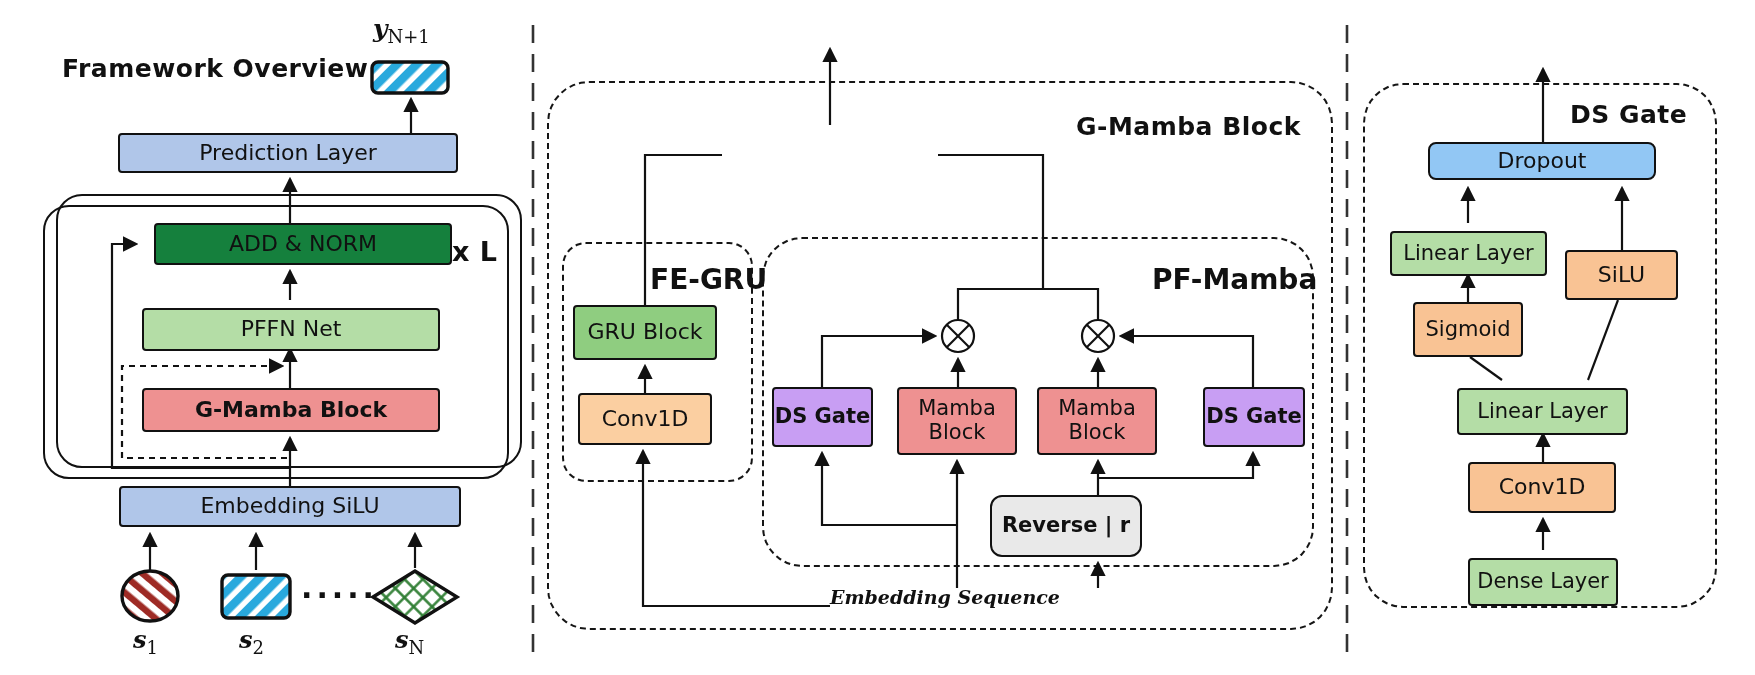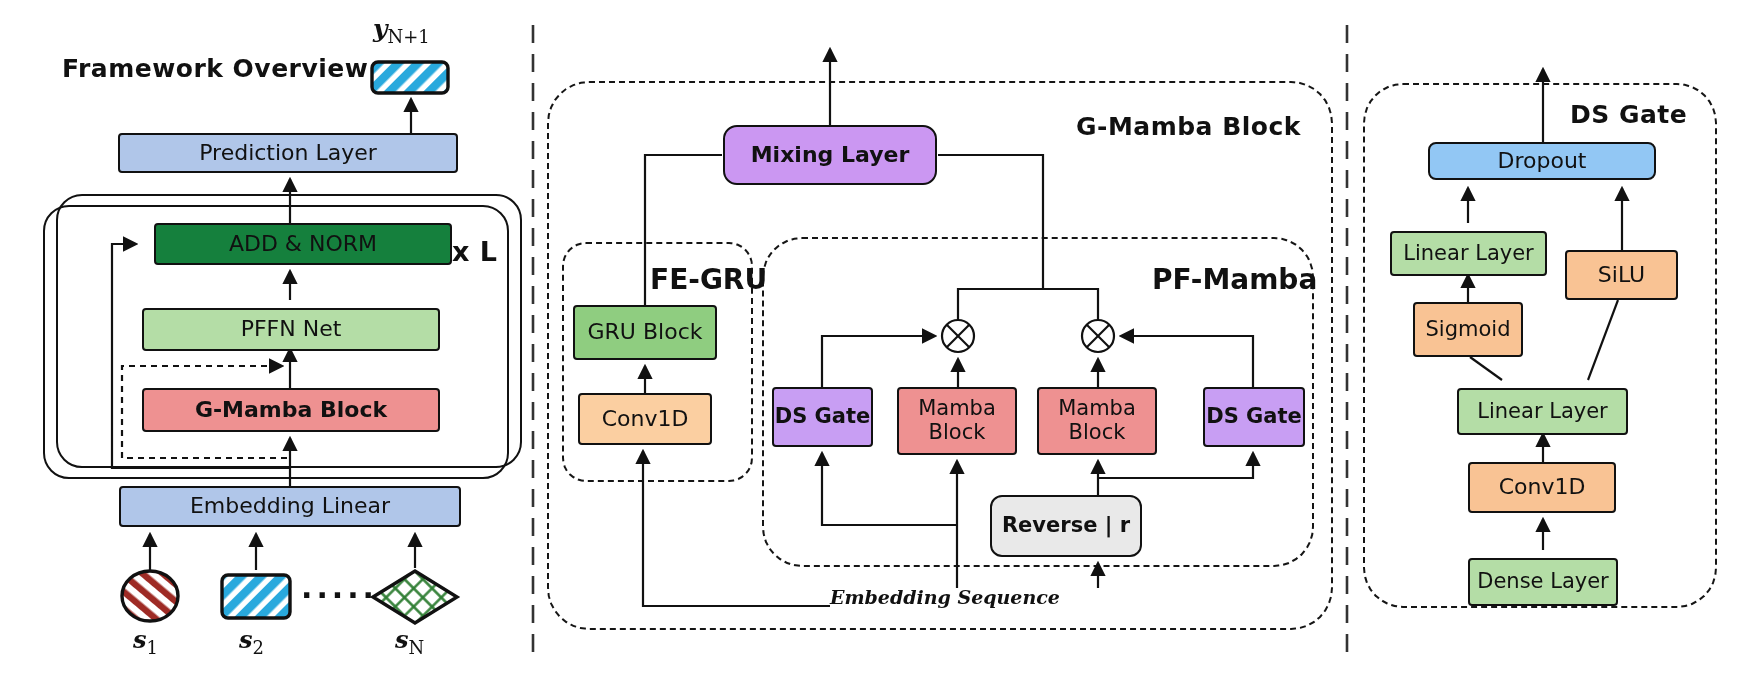--- a/index.html
+++ b/index.html
@@ -39,21 +39,21 @@
   </div>
 
   <div class="container solid-rounded" style="left:56px;top:194px;width:466px;height:274px;"></div>
   <div class="container solid-rounded" style="left:43px;top:205px;width:466px;height:274px;"></div>
 
   <div class="box c-blue" style="left:118px;top:133px;width:340px;height:40px;">Prediction Layer</div>
   <div class="box c-yellow" style="left:142px;top:223px;width:298px;height:42px;">ADD &amp; NORM</div>
   <div class="title" style="left:452px;top:236px;font-size:27px;">x L</div>
   <div class="box c-green" style="left:142px;top:300px;width:298px;height:43px;">PFFN Net</div>
   <div class="box c-salmon bold" style="left:142px;top:388px;width:298px;height:44px;">G-Mamba Block</div>
-  <div class="box c-blue" style="left:119px;top:486px;width:342px;height:41px;">Embedding Linear</div>
+  <div class="box c-blue" style="left:119px;top:486px;width:342px;height:41px;">Embedding SiLU</div>
 
   <div class="mathlabel" style="left:133px;top:625px;font-size:24px;">
     <span>s</span><sub>1</sub>
   </div>
   <div class="mathlabel" style="left:239px;top:625px;font-size:24px;">
     <span>s</span><sub>2</sub>
   </div>
   <div class="mathlabel" style="left:395px;top:625px;font-size:24px;">
     <span>s</span><sub>N</sub>
   </div>
@@ -61,21 +61,20 @@
 
   <div class="container dashed-rounded" style="left:547px;top:81px;width:786px;height:549px;border-radius:42px;"></div>
   <div class="title" style="left:1076px;top:112px;">G-Mamba Block</div>
 
   <div class="container dashed-rounded" style="left:562px;top:242px;width:191px;height:240px;border-radius:24px;"></div>
   <div class="subtitle" style="left:650px;top:263px;">FE-GRU</div>
 
   <div class="container dashed-rounded" style="left:762px;top:237px;width:552px;height:330px;border-radius:40px;"></div>
   <div class="subtitle" style="left:1152px;top:263px;">PF-Mamba</div>
 
-  <div class="box c-purple1 bold" style="left:723px;top:125px;width:214px;height:60px;border-radius:14px;">Mixing Layer</div>
   <div class="box c-greenmid" style="left:573px;top:305px;width:144px;height:55px;">GRU Block</div>
   <div class="box c-peach" style="left:578px;top:393px;width:134px;height:52px;">Conv1D</div>
 
   <div class="box c-purple2 bold" style="left:772px;top:387px;width:101px;height:60px;font-size:21px;">DS Gate</div>
   <div class="box c-salmon" style="left:897px;top:387px;width:120px;height:68px;font-size:21px;">Mamba Block</div>
   <div class="box c-salmon" style="left:1037px;top:387px;width:120px;height:68px;font-size:21px;">Mamba Block</div>
   <div class="box c-purple2 bold" style="left:1203px;top:387px;width:102px;height:60px;font-size:21px;">DS Gate</div>
   <div class="box c-gray bold" style="left:990px;top:495px;width:152px;height:62px;border-radius:12px;font-size:21px;">Reverse | r</div>
 
   <div class="mathlabel" style="left:830px;top:586px;font-size:19px;">Embedding Sequence</div>

